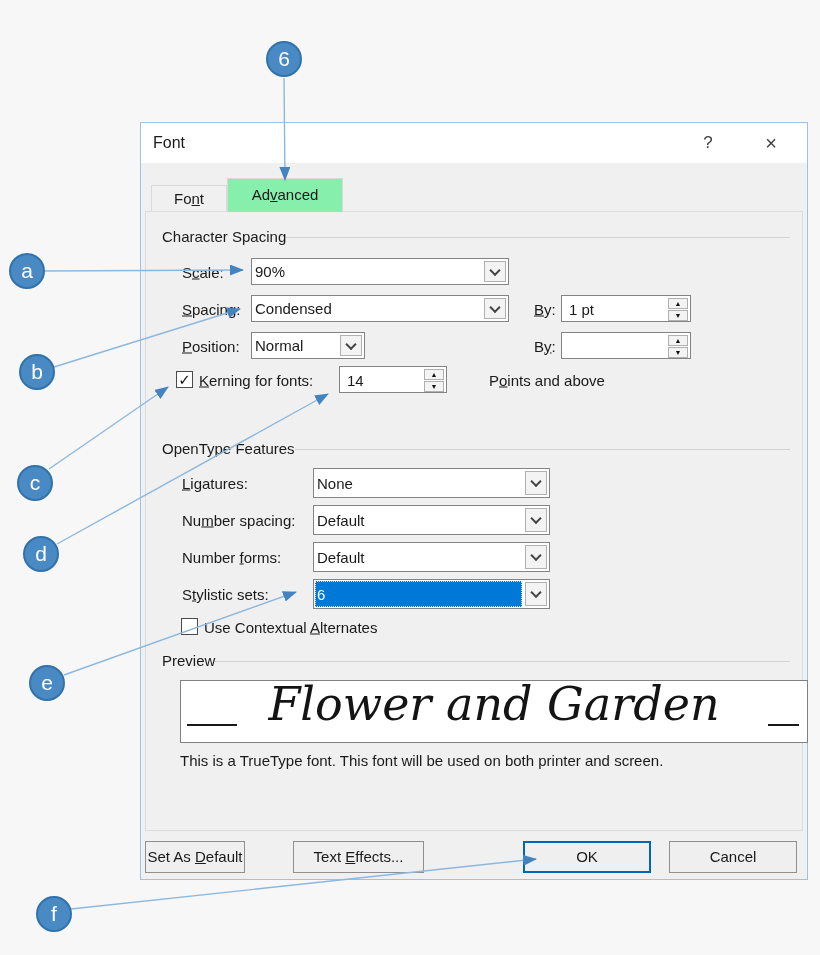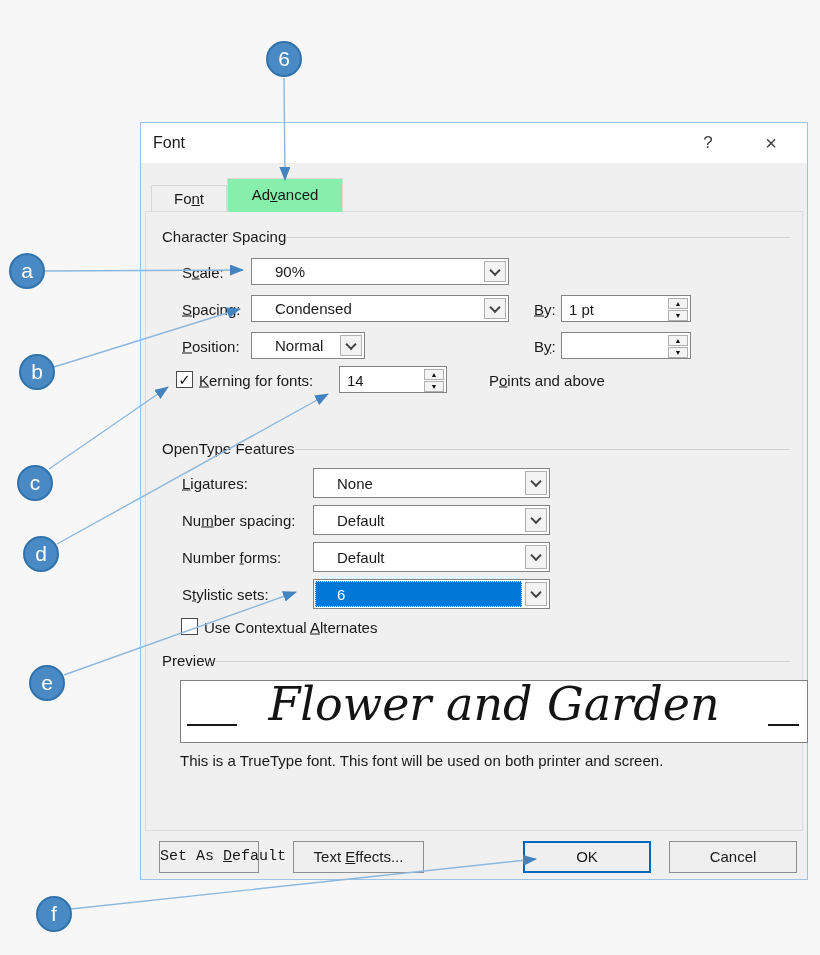--- a/index.html
+++ b/index.html
@@ -41,21 +41,21 @@
   #row-nf { top:330px; height:30px; }
   #row-ss { top:367px; height:30px; }
   #row-ca { top:405px; height:20px; }
   .lbl { position:absolute; top:50%; transform:translateY(-50%); white-space:nowrap; }
   .ac { text-decoration:underline; text-underline-offset:1px; }
   .l36 { left:36px; } .l53 { left:53px; } .l388 { left:388px; } .l343 { left:343px; } .l58 { left:58px; }
 
   
   .combo { position:absolute; top:0; height:100%; background:#fff; border:1px solid #848484; }
   .combo-value { position:absolute; left:1px; top:1px; bottom:1px; right:27px;
-                 display:flex; align-items:center; padding-left:22px; white-space:nowrap; overflow:hidden; }
+                 display:flex; align-items:center; padding-left:2px; white-space:nowrap; overflow:hidden; }
   .combo.selected .combo-value { background:#0078d7; color:#fff; outline:1px dotted #cfe3f5; outline-offset:-1px; }
   .combo-btn { position:absolute; right:2px; top:2px; bottom:2px; width:22px;
                background:#f3f3f3; border:1px solid #b0b0b0; }
   .chev { position:absolute; left:50%; top:50%; width:8px; height:8px;
           border-right:2px solid #444; border-bottom:2px solid #444;
           transform:translate(-50%,-70%) rotate(45deg); }
   #cb-scale { left:105px; width:258px; }
   #cb-spacing { left:105px; width:258px; }
   #cb-position { left:105px; width:114px; }
   #cb-lig, #cb-ns, #cb-nf, #cb-ss { left:167px; width:237px; }
@@ -85,21 +85,21 @@
                font-family:"DejaVu Serif","Liberation Serif",serif; font-style:italic;
                font-size:46px; color:#141414; white-space:nowrap; }
   .pv-dash { position:absolute; bottom:16px; height:2px; background:#1a1a1a; }
   #pv-dash-l { left:6px; width:50px; }
   #pv-dash-r { right:8px; width:31px; }
   #pv-desc { position:absolute; left:34px; top:540px; white-space:nowrap; }
 
   
   .pushbtn { position:absolute; top:718px; height:32px; background:#f0efef; border:1px solid #8f8f8f;
              text-align:center; line-height:30px; white-space:nowrap; }
-  #btn-default { left:18px; width:100px;font-family:Liberation Mono, monospace; }
+  #btn-default { left:4px; width:100px; }
   #btn-effects { left:152px; width:131px; }
   #btn-ok { left:382px; width:128px; border:2px solid #0067b8; line-height:28px; }
   #btn-cancel { left:528px; width:128px; }
 
   
   #arrows { position:absolute; left:0; top:0; z-index:40; pointer-events:none; }
   .callout { position:absolute; width:36px; height:36px; border-radius:50%;
              background:#4a8ac4; border:2px solid #3072ac; color:#fff; z-index:50;
              display:flex; align-items:center; justify-content:center; font-size:21px; }
   #co-6 { left:266px; top:41px; }

